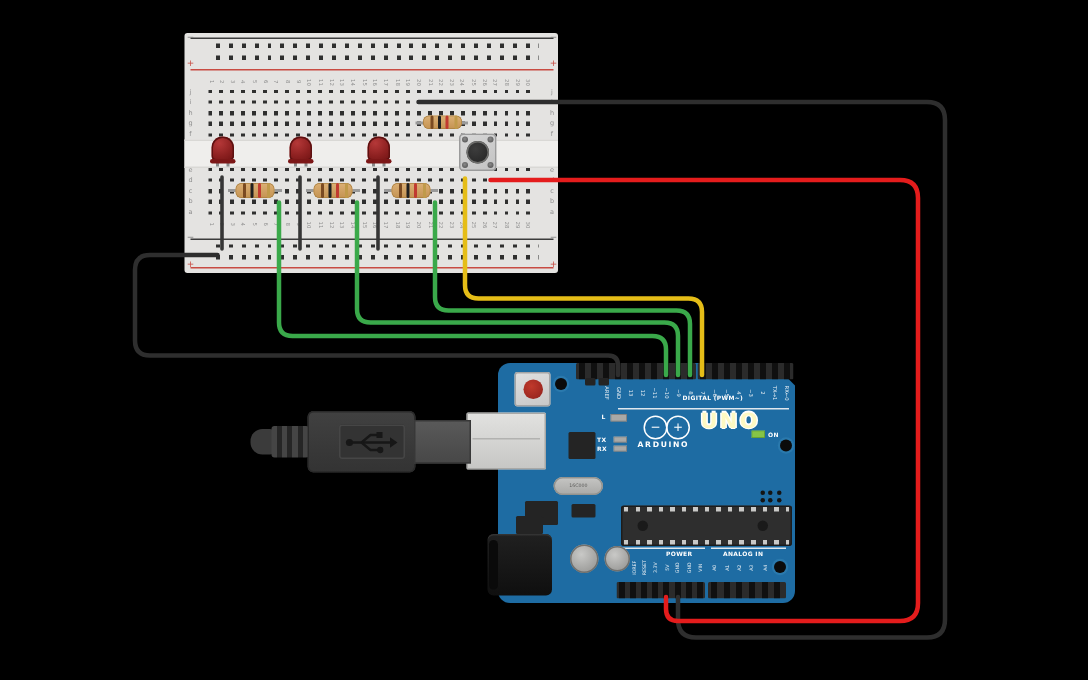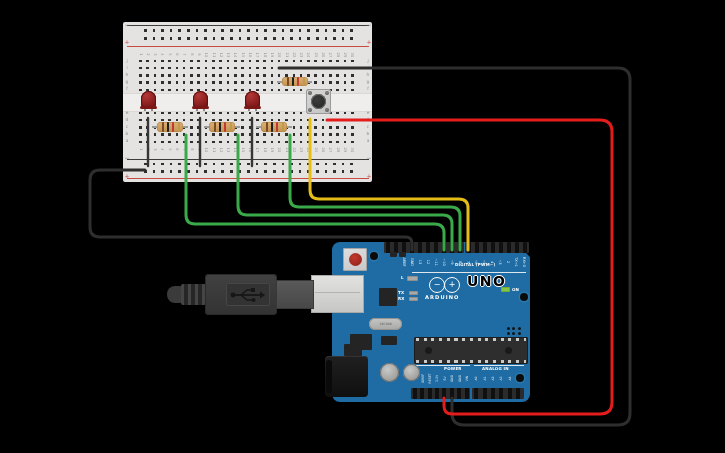--- a/index.html
+++ b/index.html
@@ -66,21 +66,21 @@
   .pins-bot{position:absolute;height:17px;display:flex;}
   .pins-bot span{flex:none;height:17px;display:flex;align-items:center;justify-content:center;
       color:#e9eff4;font-size:7px;white-space:nowrap;transform:rotate(-90deg) scale(0.45);}
   .pins-bot.pwr span{width:7.4px;} .pins-bot.ana span{width:8.4px;}
   .ulbl{position:absolute;color:#fff;font-size:7px;font-weight:bold;letter-spacing:0.4px;
       transform:scale(0.57);transform-origin:left top;white-space:nowrap;}
   .wline{position:absolute;height:1px;background:#dfe7ee;}
   .logo-c{position:absolute;width:14px;height:14px;border:1.8px solid #fff;border-radius:50%;
       color:#fff;font-size:8px;display:flex;align-items:center;justify-content:center;}
   .brand{position:absolute;color:#fff;font-size:6px;font-weight:bold;letter-spacing:1.3px;transform:scale(0.85);transform-origin:left top;}
-  .model{position:absolute;font-size:14px;font-weight:bold;letter-spacing:1.5px;color:#000000;
+  .model{position:absolute;font-size:14px;font-weight:bold;letter-spacing:1.5px;color:#fef9c3;
       text-shadow:-1px 0 #fff,1px 0 #fff,0 -1px #fff,0 1px #fff;}
   .chip{position:absolute;left:82px;top:95px;width:114px;height:27px;background:#2e2e2e;border-radius:2px;
       box-shadow:inset 0 0 0 1px #1c1c1c;}
   .chip-pins{position:absolute;left:2px;right:2px;height:3px;
       background:repeating-linear-gradient(90deg,#c9c9c7 0,#c9c9c7 3px,transparent 3px,transparent 7.7px);}
   .chip .dimple{position:absolute;width:7px;height:7px;border-radius:50%;background:#1a1a1a;top:10px;}
   .smled{position:absolute;background:#a9a9a7;box-shadow:inset 0 0 0 0.5px #777;}
   .smled.on{background:#86c446;box-shadow:inset 0 0 0 0.5px #5f9630;}
   .xtal{position:absolute;left:37px;top:76px;width:33px;height:12px;border-radius:6px;
       background:linear-gradient(180deg,#c6c6c4,#a8a8a6);box-shadow:inset 0 0 0 1px #93938f;

